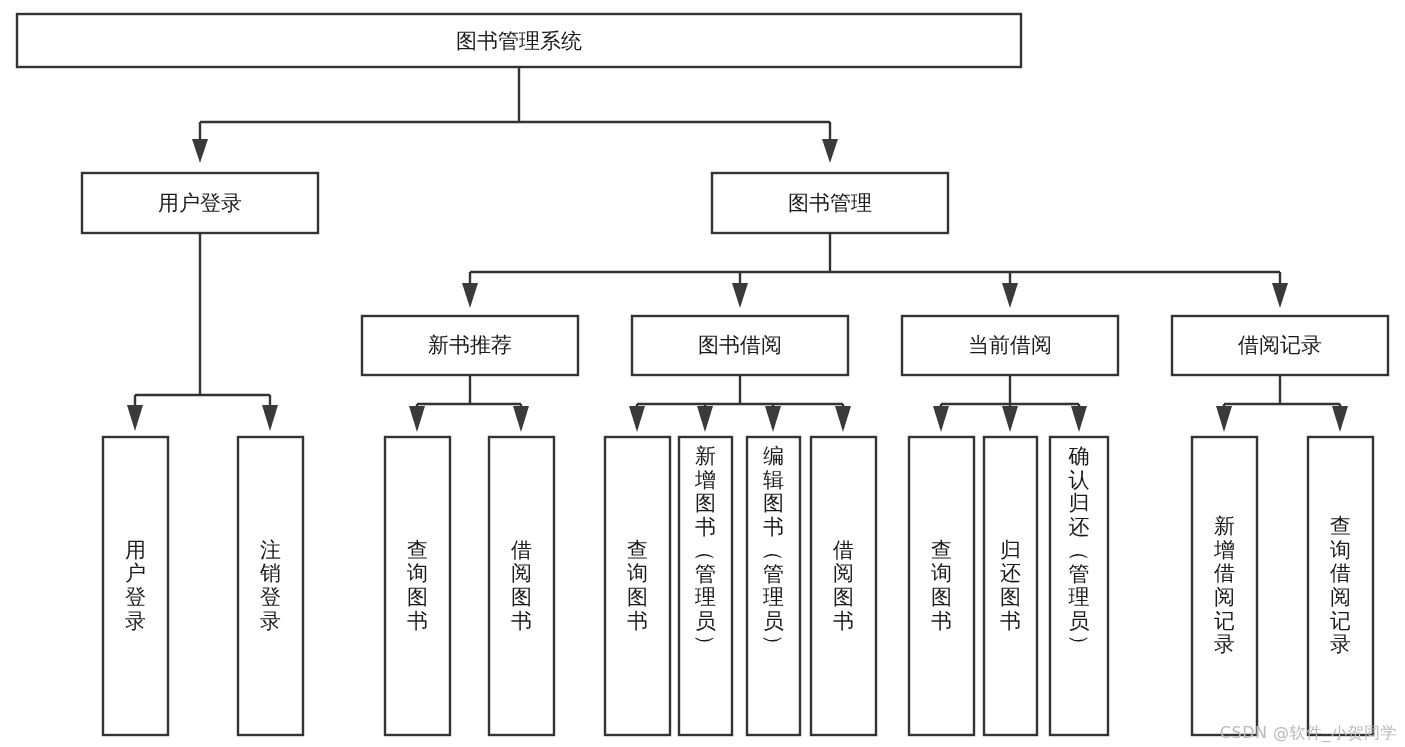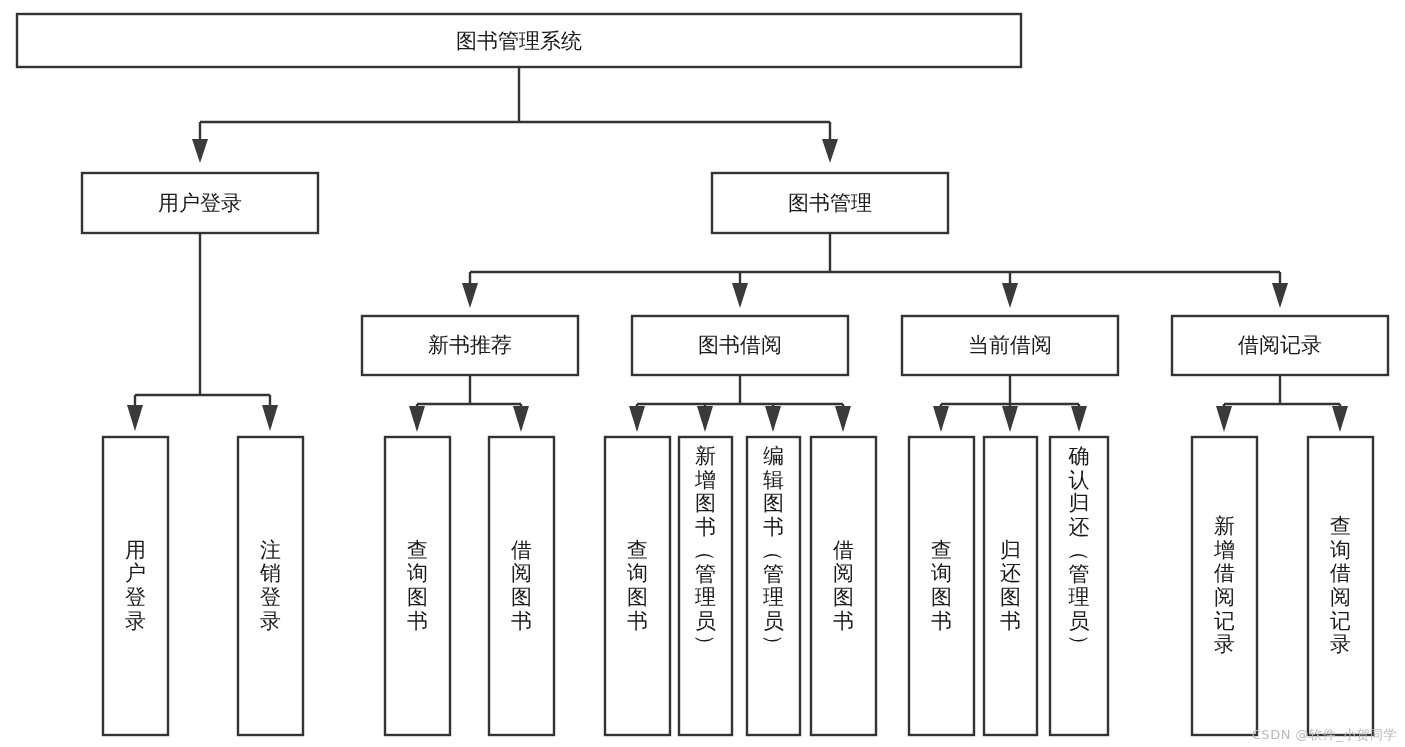--- a/index.html
+++ b/index.html
@@ -67,21 +67,21 @@
     display: block;
   }
   .leaf-label span.rot {
     display: block;
     transform: rotate(90deg);
   }
   .watermark {
     position: absolute;
     right: 8px;
     bottom: 3px;
-    font-size: 13px;
+    font-size: 16px;
     color: #b9b9b9;
     letter-spacing: 0.5px;
     white-space: nowrap;
     pointer-events: none;
     margin-left: 43px;
   }
 </style>
 </head>
 <body>
 

